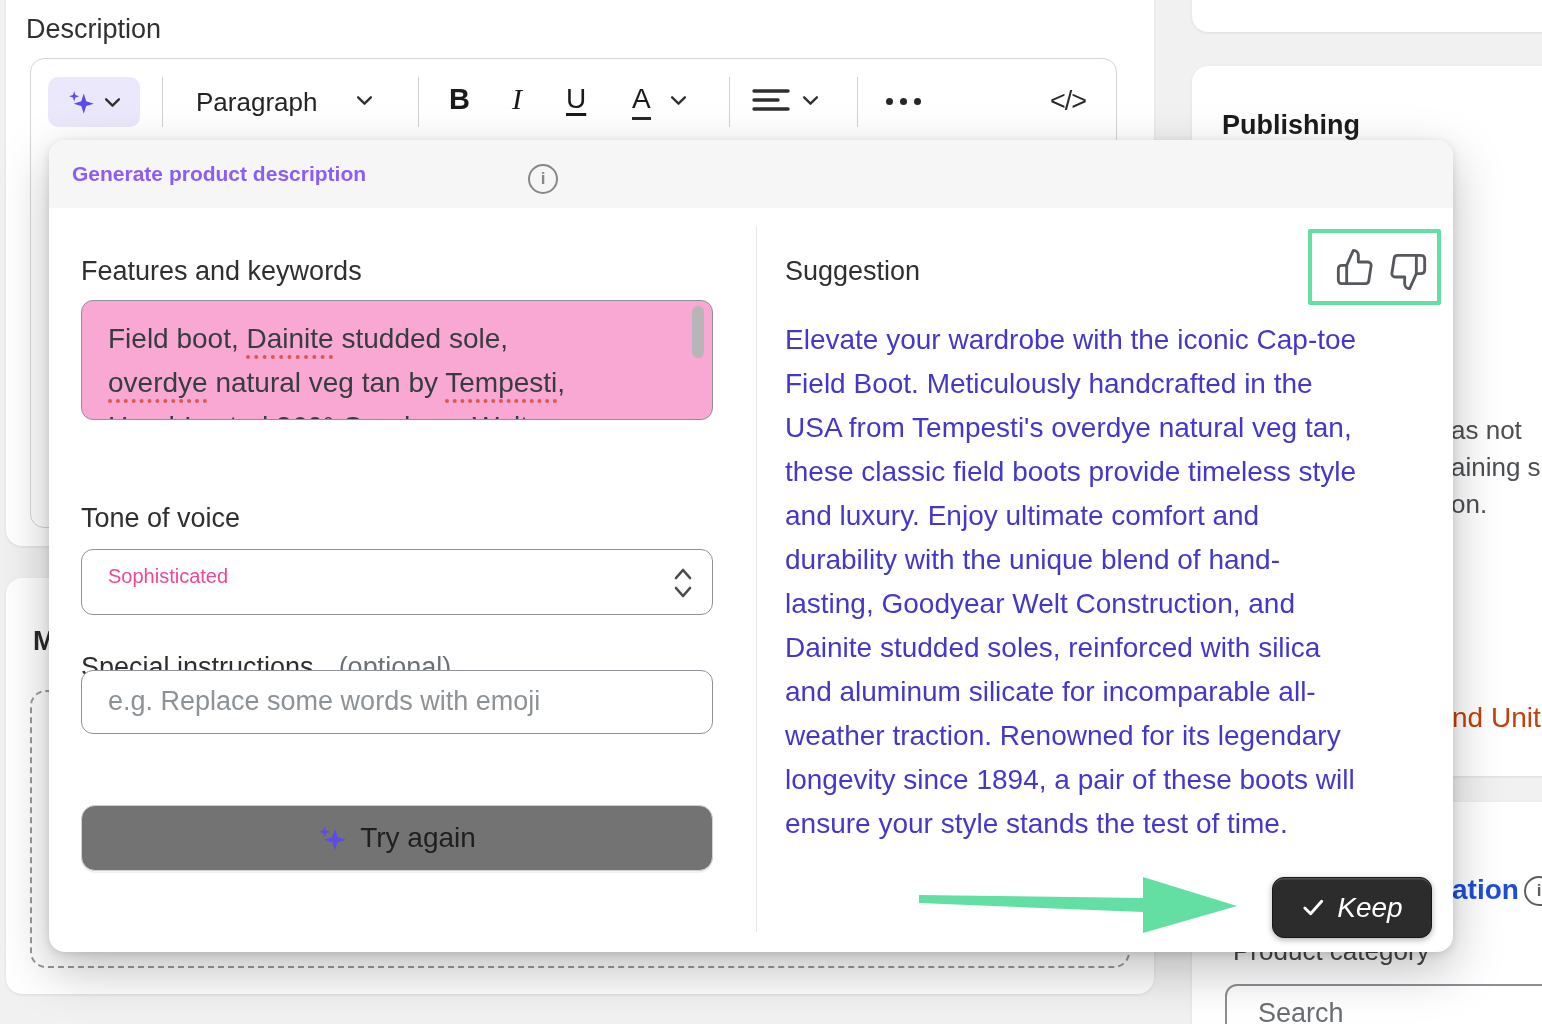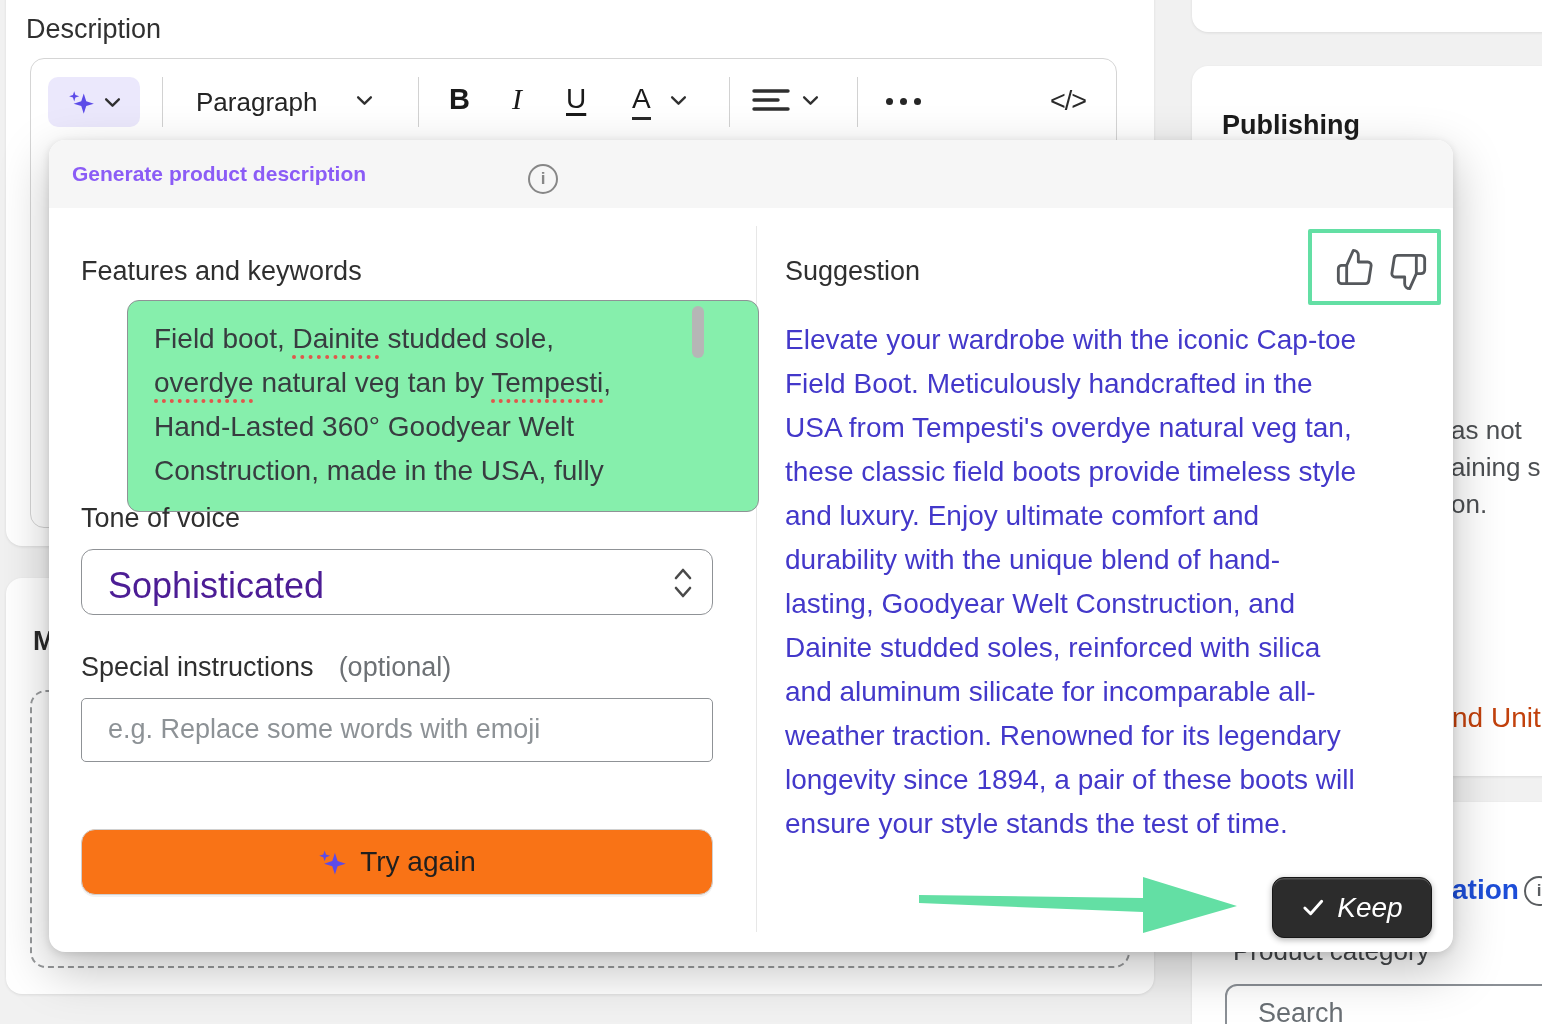--- a/index.html
+++ b/index.html
@@ -44,34 +44,34 @@
   #search-placeholder { left:1258px; top:998px; font-size:27px; color:#696f74; }
 
   
   #modal { left:49px; top:140px; width:1404px; height:812px; background:#fff; border-radius:16px; box-shadow:0 18px 50px rgba(0,0,0,.25), 0 2px 8px rgba(0,0,0,.12); }
   #modal * { position:absolute; }
   #modal-header { left:0; top:0; width:100%; height:68px; background:#f6f6f6; border-radius:16px 16px 0 0; }
   #modal-title { left:23px; top:22px; font-size:21px; font-weight:bold; color:#8b5cf6; }
   #modal-info { left:479px; top:24px; border:2.5px solid #878787; color:#878787; }
   #col-divider { left:707px; top:86px; width:1px; height:706px; background:#e7e7e7; }
   #features-label { left:32px; top:116px; font-size:27px; color:#2f2f2f; }
-  #features-ta { left:32px; top:160px; width:632px; height:212px; border:1.5px solid #8f9296; border-radius:12px; overflow:hidden; background:#86efac;margin-left:46px; }
+  #features-ta { left:32px; top:160px; width:632px; height:120px; border:1.5px solid #8f9296; border-radius:12px; overflow:hidden; background:#f9a8d4; }
   #ta-text { left:26px; top:16px; width:560px; font-size:28px; line-height:44px; color:#383c40; white-space:pre-line; position:absolute; }
   #ta-text span { position:static; }
   .miss { text-decoration:underline; text-decoration-style:dotted; text-decoration-color:#e0574b; text-decoration-thickness:3.5px; text-underline-offset:7px; }
   #ta-thumb { left:643px; top:166px; width:12px; height:52px; background:#b6b6b6; border-radius:7px; }
   #tone-label { left:32px; top:363px; font-size:27px; color:#2f2f2f; }
   #tone-select { left:32px; top:409px; width:632px; height:66px; border:1.5px solid #8f9296; border-radius:12px; background:#fff; }
-  #tone-value { left:26px; top:15px; font-size:36px; color:#4c1d95; }
+  #tone-value { left:26px; top:15px; font-size:20px; color:#ec4899; }
   #tone-updown { left:588px; top:14px; }
   #special-label { left:32px; top:512px; font-size:27px; color:#2f2f2f; white-space:nowrap; }
   #special-label .opt { color:#6d7175; position:static; margin-left:25px; }
-  #special-input { left:32px; top:558px; width:632px; height:64px; border:1.5px solid #8f9296; border-radius:5px; background:#fff; }
+  #special-input { left:32px; top:530px; width:632px; height:64px; border:1.5px solid #8f9296; border-radius:12px; background:#fff; }
   #special-ph { left:26px; top:15px; font-size:27px; color:#8d9296; }
-  #try-btn { left:32px; top:665px; width:632px; height:66px; border:1.5px solid #d0d0d0; border-radius:14px; background:#f97316; box-shadow:0 2px 0 rgba(0,0,0,.05); display:flex; align-items:center; justify-content:center; gap:13px;margin-top:24px; }
+  #try-btn { left:32px; top:665px; width:632px; height:66px; border:1.5px solid #d0d0d0; border-radius:14px; background:#737373; box-shadow:0 2px 0 rgba(0,0,0,.05); display:flex; align-items:center; justify-content:center; gap:13px; }
   #try-btn * { position:static; }
   #try-label { font-size:28px; color:#1f1f1f; }
   #suggestion-label { left:736px; top:116px; font-size:27px; color:#2f2f2f; }
   #fb-box { left:1259px; top:89px; width:133px; height:76px; border:4px solid #63dfa4; border-radius:2px; }
   #thumb-up { left:1286px; top:107px; }
   #thumb-down { left:1339px; top:112px; }
   #suggestion-text { left:736px; top:178px; width:672px; font-size:28px; line-height:44px; color:#4338ca; white-space:pre-line; }
   #keep-btn { left:1223px; top:737px; width:160px; height:61px; background:#2c2c2c; border:1px solid #171717; border-radius:12px; display:flex; align-items:center; justify-content:center; gap:11px; box-shadow:inset 0 1.5px 0 rgba(255,255,255,.18), 0 2px 6px rgba(0,0,0,.3);font-style:italic; }
   #keep-btn * { position:static; }
   #keep-label { font-size:28px; color:#fff; }

